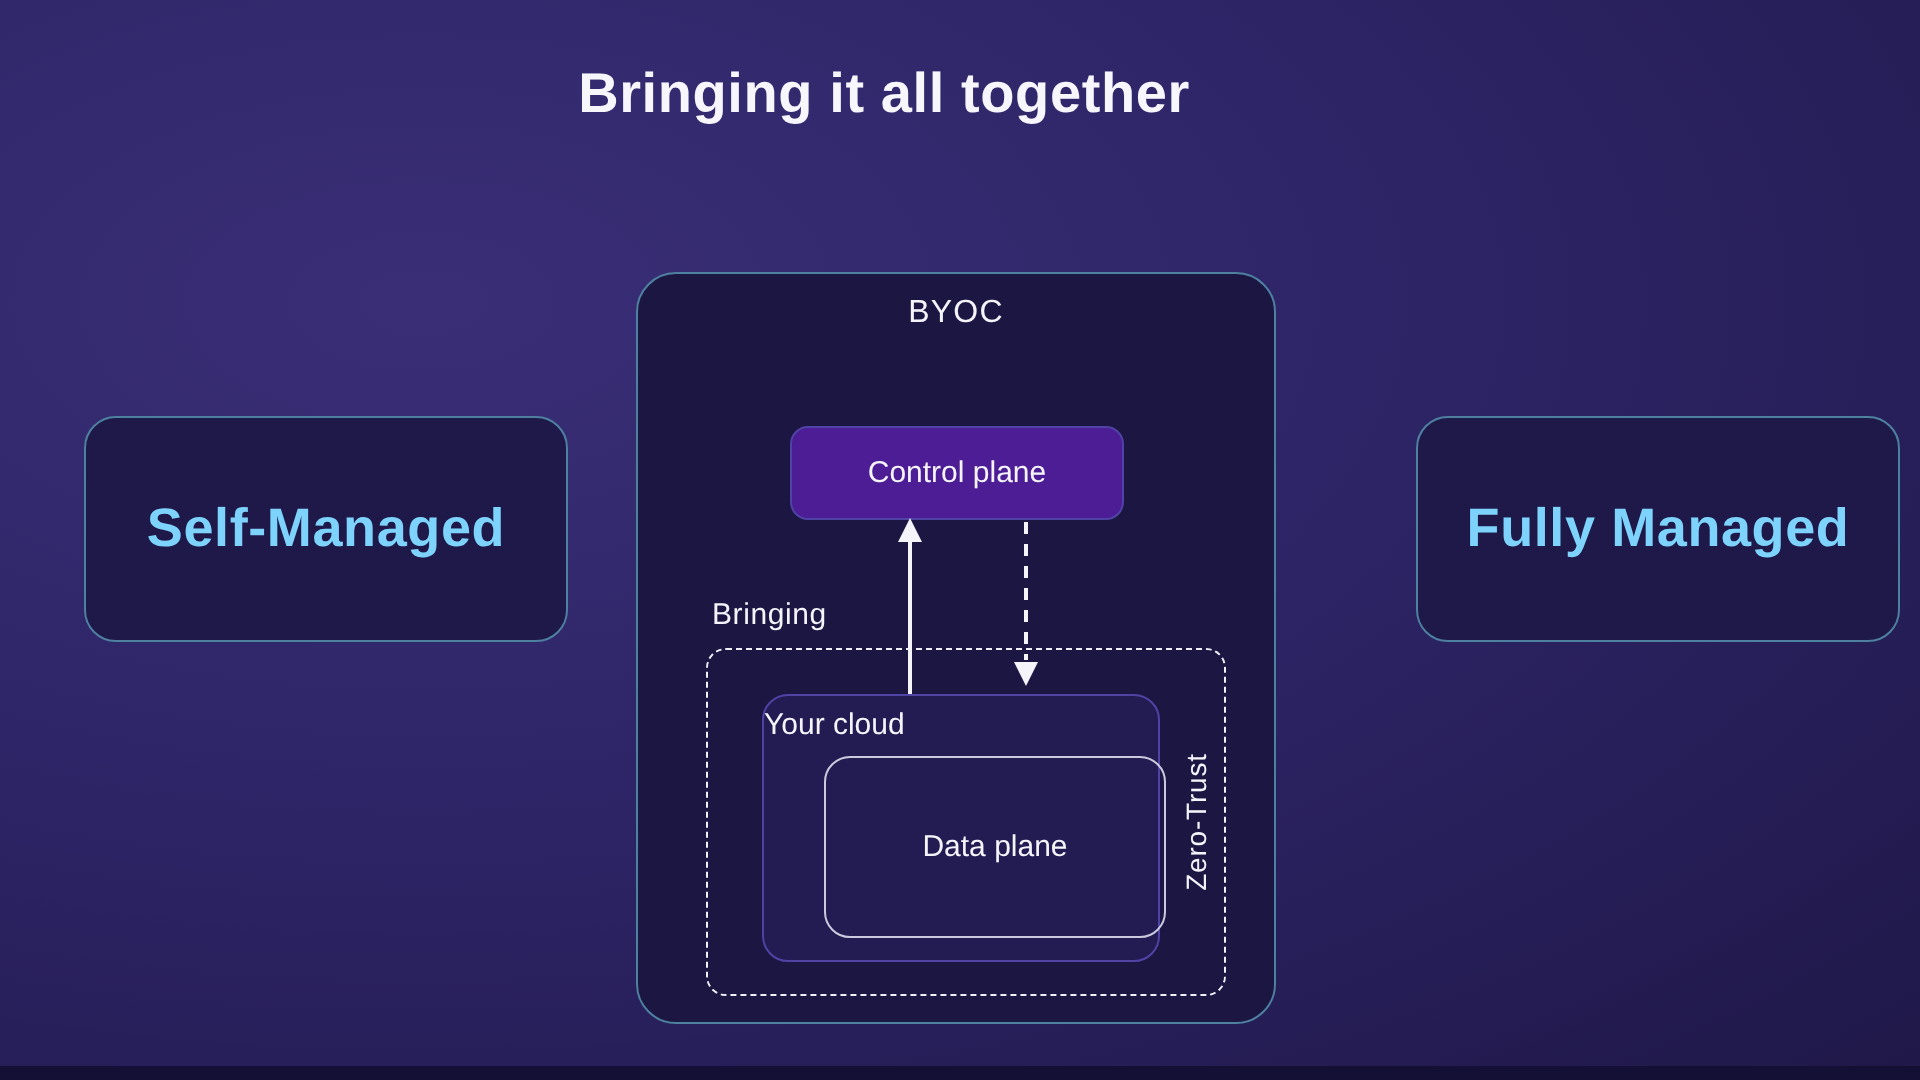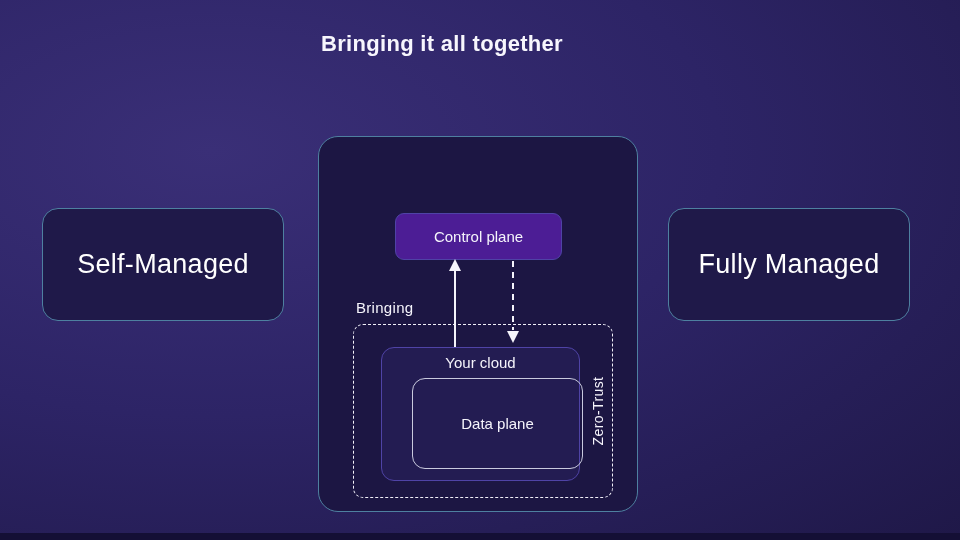--- a/index.html
+++ b/index.html
@@ -15,38 +15,38 @@
     background: radial-gradient(ellipse at 22% 28%, #3a2f77 0%, #2d2466 48%, #1f1848 100%);
   }
   .bottom-strip {
     position: absolute; left: 0; bottom: 0;
     width: 960px; height: 7px;
     background: #140f35;
   }
   .slide-title {
     position: absolute; top: 31px; left: 0; width: 884px;
     text-align: center;
-    font-size: 22px; font-weight: 700; letter-spacing: 0.3px;
+    font-size: 28px; font-weight: 700; letter-spacing: 0.3px;
     color: #f7f6fd;
   }
   .side-box {
     position: absolute;
     width: 242px; height: 113px;
     top: 208px;
     border: 1.5px solid #4e80a0;
     border-radius: 16px;
     background: #1f1949;
     display: flex; align-items: center; justify-content: center;
     box-sizing: border-box;
   }
   .side-box.left  { left: 42px; }
-  .side-box.right { left: 668px; }
+  .side-box.right { left: 708px; }
   .side-box .label {
-    font-size: 27px; font-weight: 400; letter-spacing: 0.3px;
-    color: #ffffff;
+    font-size: 27px; font-weight: 700; letter-spacing: 0.3px;
+    color: #7dd3fc;
   }
   .byoc-box {
     position: absolute;
     left: 318px; top: 136px;
     width: 320px; height: 376px;
     border: 1.5px solid #4e80a0;
     border-radius: 20px;
     background: #1c1643;
     box-sizing: border-box;
   }
@@ -88,21 +88,21 @@
     position: absolute;
     left: 27px; top: 22px;
     width: 199px; height: 134px;
     border: 1.5px solid #4f43a6;
     border-radius: 13px;
     background: #231c52;
     box-sizing: border-box;
   }
   .your-cloud-label {
     position: absolute; top: 6px; left: 0; width: 100%;
-    text-align: center;
+    text-align: left;
     font-size: 15px;
   }
   .data-plane {
     position: absolute;
     left: 14px; top: 30px;
     width: 171px; height: 91px;
     border: 1.5px solid #c9cade;
     border-radius: 13px;
     display: flex; align-items: center; justify-content: center;
     box-sizing: border-box;
@@ -132,20 +132,21 @@
 
   <div class="side-box left">
     <span class="label">Self-Managed</span>
   </div>
 
   <div class="side-box right">
     <span class="label">Fully Managed</span>
   </div>
 
   <div class="byoc-box">
+    <div class="byoc-title">BYOC</div>
 
     <div class="control-plane">
       <span>Control plane</span>
     </div>
 
     <div class="metadata-label">Bringing</div>
 
     <div class="metadata-box">
       <div class="your-cloud">
         <div class="your-cloud-label">Your cloud</div>

